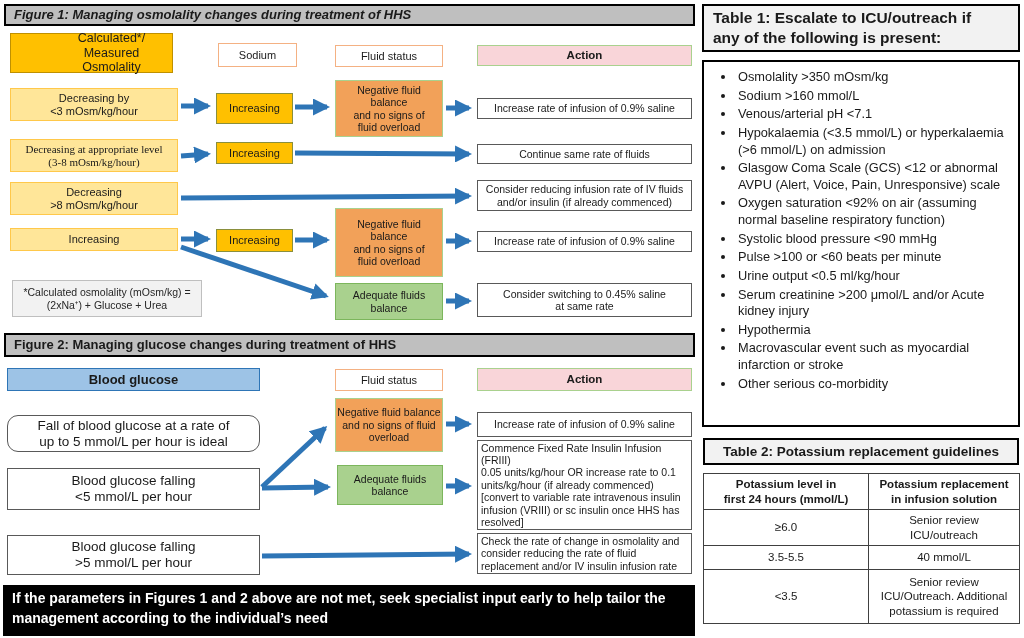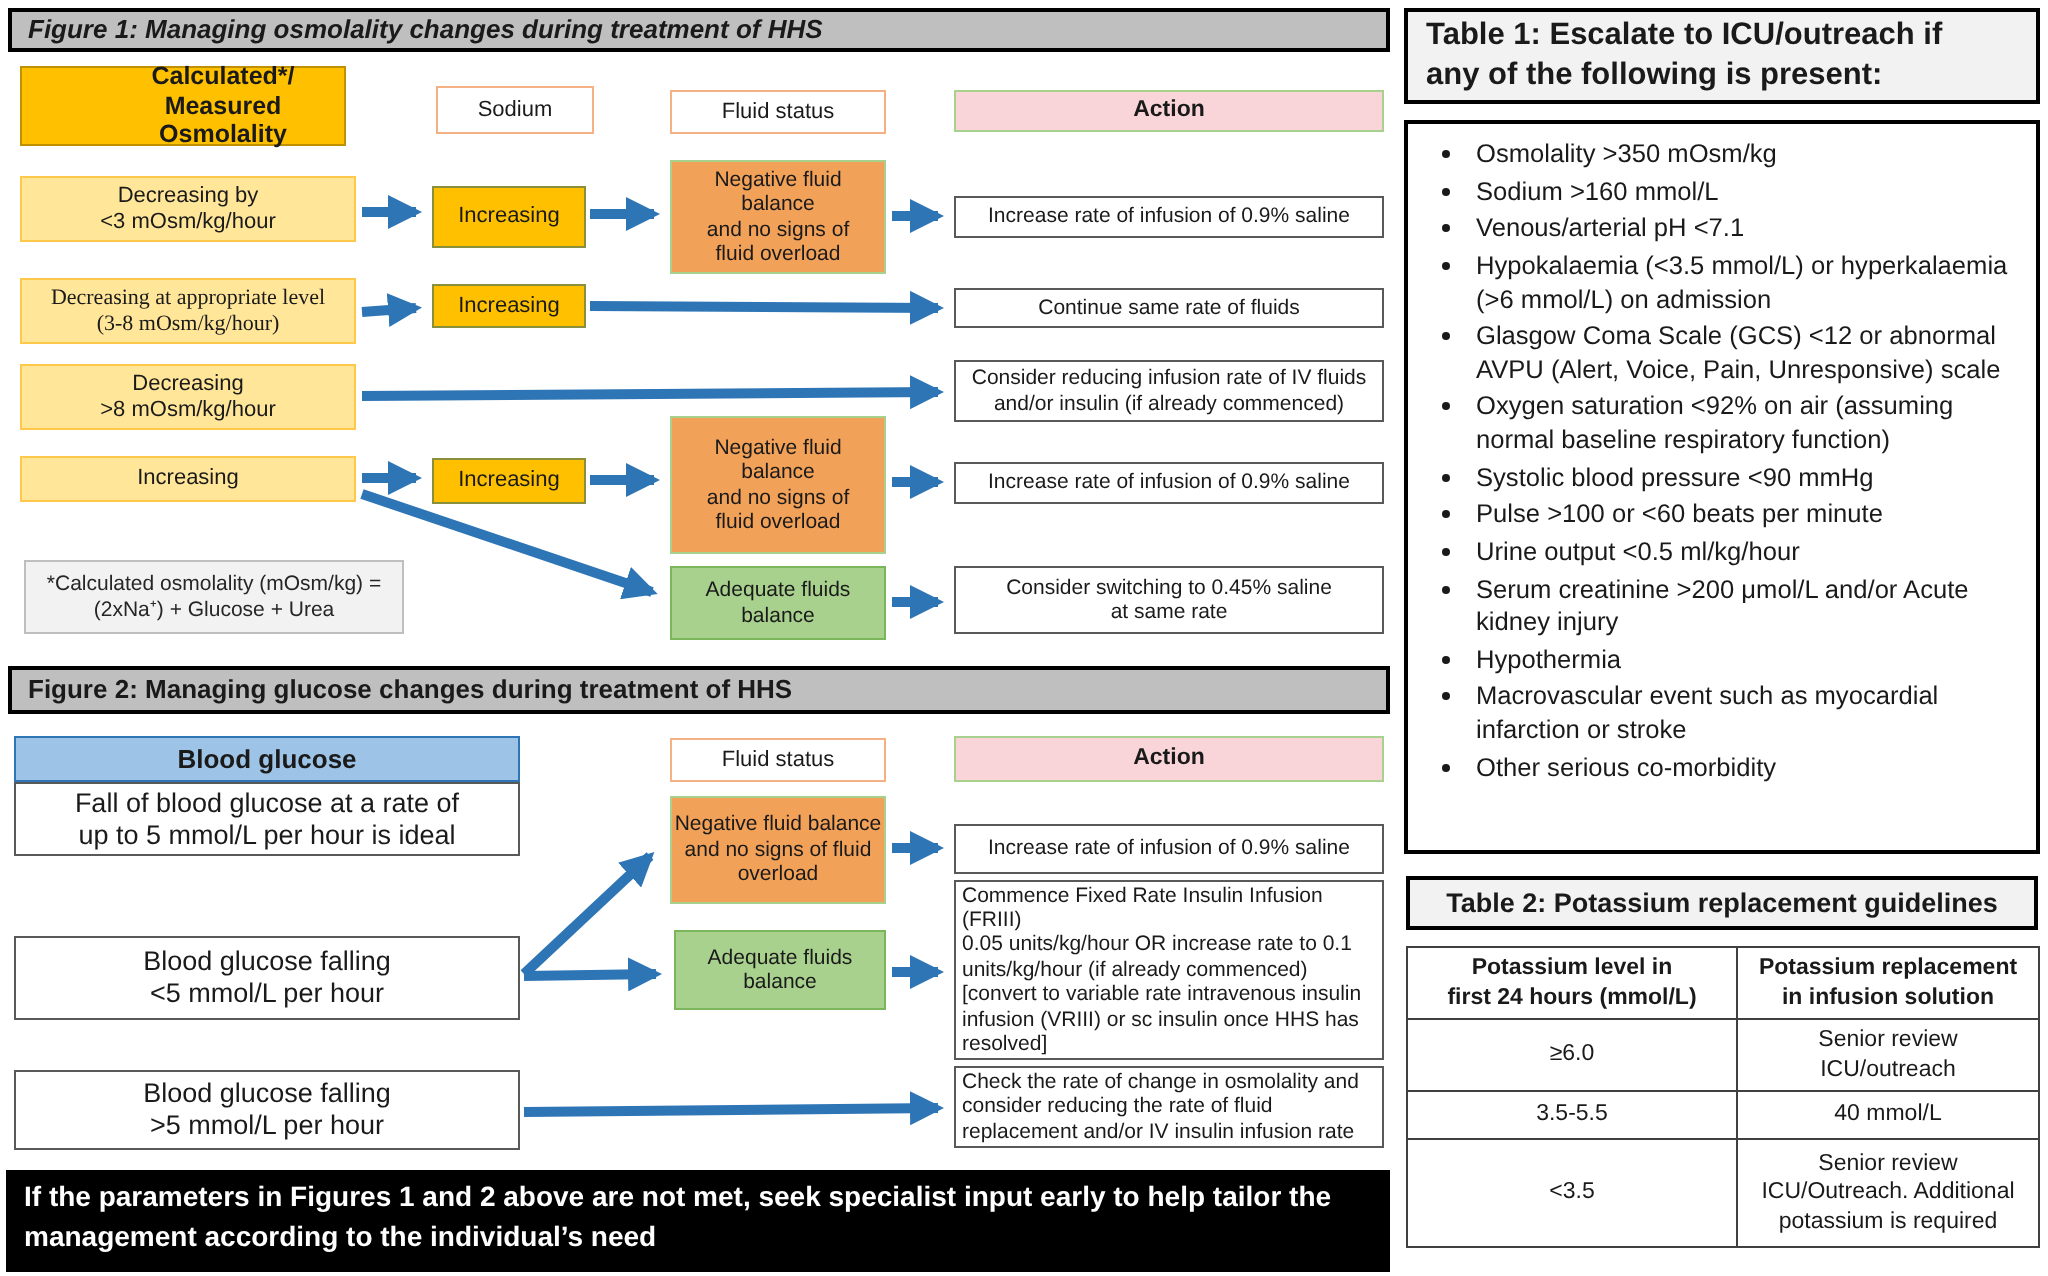--- a/index.html
+++ b/index.html
@@ -9,21 +9,21 @@
   }
   .box{
     position:absolute; box-sizing:border-box;
     display:flex; align-items:center; justify-content:center;
     text-align:center; white-space:pre-line; line-height:1.18;
   }
   .arrows{position:absolute; left:0; top:0; z-index:1; pointer-events:none;}
   .box{z-index:2;}
   .titlebar{background:#BFBFBF; border:2px solid #000; font-weight:bold; font-size:13px;
     justify-content:flex-start; text-align:left; padding-left:8px;}
-  .goldhdr{background:#FFC000; border:1.5px solid #BF9000; font-weight:bold; font-size:12.5px;padding-left:40px;}
+  .goldhdr{background:#FFC000; border:1.5px solid #BF9000; font-weight:normal; font-size:12.5px;padding-left:40px;}
   .gold{background:#FFC000; border:1px solid #8a8f3c; font-size:11px;}
   .lyellow{background:#FFE699; border:1px solid #FFC84A; font-size:11px;}
   .whdr{background:#fff; border:1.5px solid #F4B183; font-size:11px;}
   .pinkhdr{background:#F9D5D9; border:1.5px solid #A9D18E; font-weight:bold; font-size:11.5px;}
   .orange{background:#F2A159; border:1.5px solid #A9D18E; font-size:10.5px;}
   .greenbox{background:#A9D18E; border:1.5px solid #7CB65C; font-size:10.5px;}
   .action{background:#fff; border:1.5px solid #595959; font-size:10.5px;}
   .leftal{justify-content:flex-start; text-align:left; padding:2px 3px;}
   .bluehdr{background:#9DC3E6; border:1.5px solid #2E75B6; font-weight:bold; font-size:13px;}
   .wbox{background:#fff; border:1.5px solid #595959; font-size:13.5px;}
@@ -113,21 +113,21 @@
 
   <div class="box footnote" style="left:12px;top:280px;width:190px;height:37px;">*Calculated osmolality (mOsm/kg) =
 (2xNa⁺) + Glucose + Urea</div>
 
   <div class="box titlebar" style="left:4px;top:333px;width:691px;height:24px;">Figure 2: Managing glucose changes during treatment of HHS</div>
 
   <div class="box bluehdr" style="left:7px;top:368px;width:253px;height:23px;">Blood glucose</div>
   <div class="box whdr" style="left:335px;top:369px;width:108px;height:22px;">Fluid status</div>
   <div class="box pinkhdr" style="left:477px;top:368px;width:215px;height:23px;">Action</div>
 
-  <div class="box wbox" style="left:7px;top:391px;width:253px;height:37px;">Fall of blood glucose at a rate of
+  <div class="box wbox" style="left:7px;top:415px;width:253px;height:37px;border-radius:11px;">Fall of blood glucose at a rate of
 up to 5 mmol/L per hour is ideal</div>
   <div class="box wbox" style="left:7px;top:468px;width:253px;height:42px;">Blood glucose falling
 &lt;5 mmol/L per hour</div>
   <div class="box wbox" style="left:7px;top:535px;width:253px;height:40px;">Blood glucose falling
 &gt;5 mmol/L per hour</div>
 
   <div class="box orange" style="left:335px;top:398px;width:108px;height:54px;">Negative fluid balance
 and no signs of fluid
 overload</div>
   <div class="box greenbox" style="left:337px;top:465px;width:106px;height:40px;">Adequate fluids

